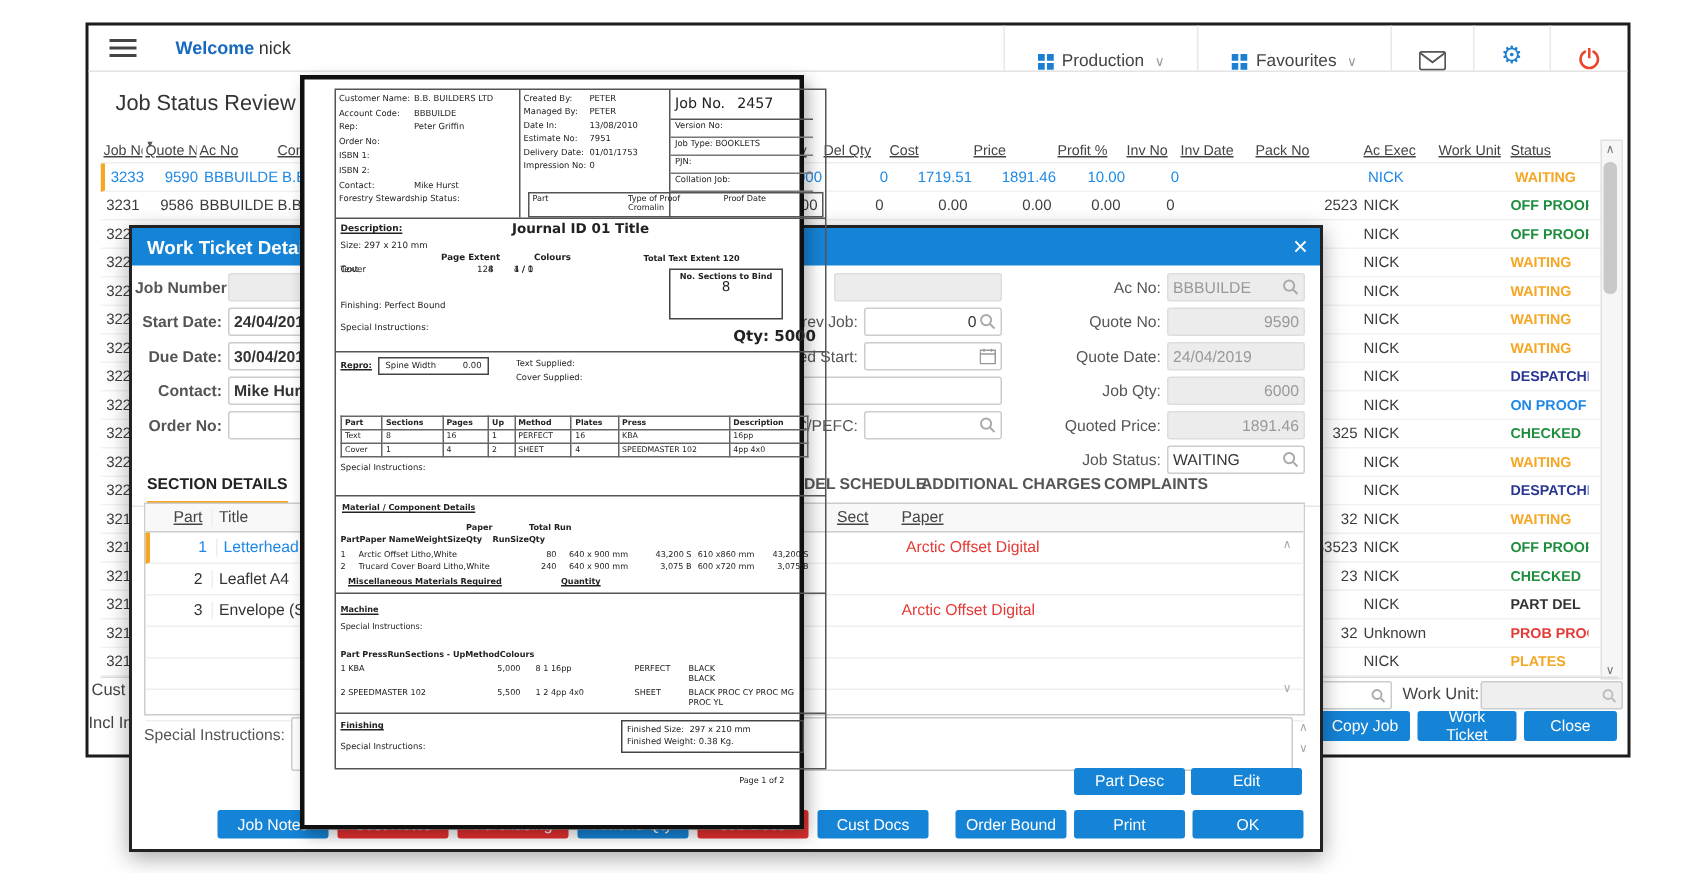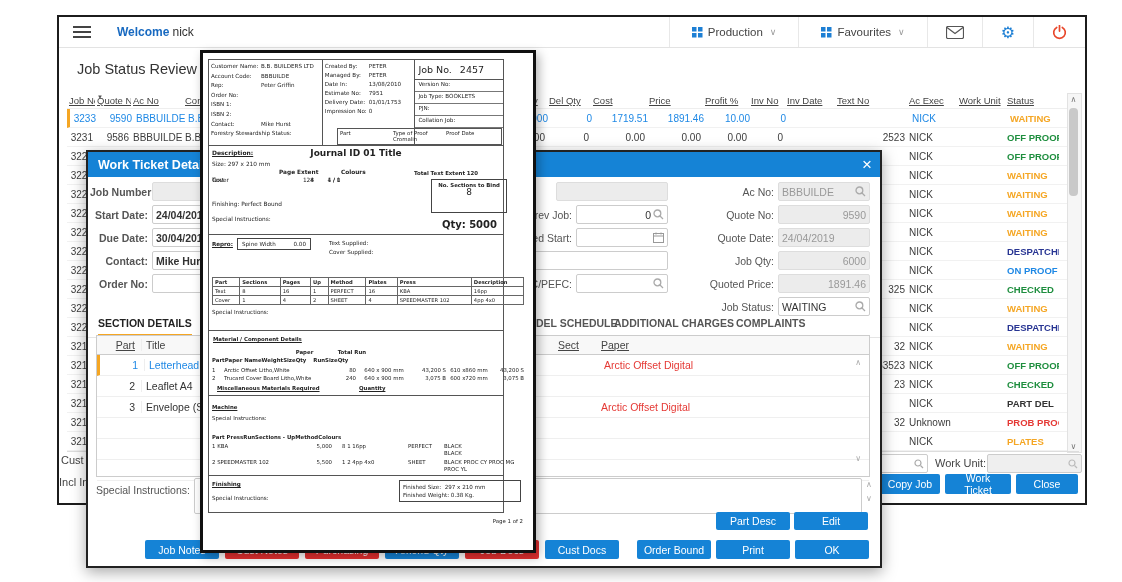--- a/index.html
+++ b/index.html
@@ -7,21 +7,21 @@
           font-family:"Liberation Sans",sans-serif;color:#333;}
   
   .main-window{position:absolute;left:57px;top:15px;width:1026px;height:486px;background:#fff;
                border:2px solid #1c1c1c;z-index:1;}
   .topbar{height:30px;border-bottom:1px solid #e3e3e3;display:flex;align-items:center;}
   .hamburger{width:18px;margin:0 0 0 14px;cursor:pointer;}
   .hamburger i{display:block;height:2px;background:#444;margin:3px 0;}
   .welcome{margin-left:26px;font-size:12px;}
   .w1{color:#1769c0;font-weight:bold;}
   .w2{color:#333;margin-left:3px;}
-  .tb-right{margin-left:auto;display:flex;align-items:center;height:100%;}
+  .tb-right{margin-left:auto;display:flex;align-items:flex-end;height:100%;}
   .tb-sep{width:1px;height:100%;background:#e8e8e8;}
   .tb-item{display:flex;align-items:center;gap:5px;font-size:11.5px;color:#444;padding:0 22px;cursor:pointer;}
   .tb-ic{display:flex;align-items:center;padding:0 18px;cursor:pointer;}
   .chev{color:#999;font-size:9px;margin-left:2px;}
   .jsr-title{position:absolute;left:18px;top:44px;font-size:14.5px;color:#333;}
   
   .tbl{position:absolute;left:8px;top:76px;width:1000px;height:358px;overflow:hidden;font-size:10px;}
   .grid15{display:grid;grid-template-columns:28px 36px 52px 320px 44px 44px 56px 56px 46px 36px 50px 72px 50px 48px 54px;}
   .thead{height:15px;align-items:center;border-bottom:1px solid #eee;}
   .hcell{color:#444;font-size:9.5px;text-decoration:underline;white-space:nowrap;overflow:hidden;cursor:pointer;padding-left:2px;}
@@ -95,21 +95,21 @@
   .dbtn{position:absolute;height:18px;width:74px;background:#1583d6;color:#fff;font-size:10.5px;border:none;border-radius:2px;
         display:flex;align-items:center;justify-content:center;cursor:pointer;}
   .bb{position:absolute;top:388px;height:19px;width:74px;color:#fff;font-size:10.5px;border:none;border-radius:2px;
       display:flex;align-items:center;justify-content:center;cursor:pointer;}
   .btn-blue{background:#1583d6;}
   .btn-red{background:#e53030;}
   
   .doc{position:absolute;left:200px;top:50px;width:336px;height:503px;background:#fff;border:3px solid #101010;
        box-sizing:border-box;z-index:3;box-shadow:3px 4px 10px rgba(0,0,0,.3);
        font-family:"DejaVu Sans",sans-serif;color:#222;}
-  .doc-frame{position:absolute;left:5px;top:6px;width:296px;height:454px;border:1px solid #555;}
+  .doc-frame{position:absolute;left:20px;top:6px;width:328px;height:454px;border:1px solid #555;}
   .doc *{box-sizing:border-box;}
   .doc-head{position:relative;height:86px;border-bottom:1px solid #555;display:flex;font-size:5.6px;}
   .dh-left{width:122px;padding:2px 2px;}
   .dh-mid{width:100px;border-left:1px solid #555;padding:2px 2px;}
   .dh-right{width:96px;border-left:1px solid #555;}
   .kv{line-height:9.6px;white-space:nowrap;overflow:hidden;}
   .dh-mid .kv{line-height:9px;}
   .dh-left .k{display:inline-block;min-width:50px;}
   .dh-mid .k{display:inline-block;min-width:44px;}
   .jobno-row{height:20px;border-bottom:1px solid #555;font-size:9.5px;display:flex;align-items:center;padding-left:3px;gap:8px;}
@@ -236,21 +236,21 @@
           <span class="hcell">Quote No</span>
           <span class="hcell">Ac No</span>
           <span class="hcell">Company</span>
           <span class="hcell">Job Qty</span>
           <span class="hcell">Del Qty</span>
           <span class="hcell">Cost</span>
           <span class="hcell">Price</span>
           <span class="hcell">Profit %</span>
           <span class="hcell">Inv No</span>
           <span class="hcell">Inv Date</span>
-          <span class="hcell">Text No</span>
+          <span class="hcell">Pack No</span>
           <span class="hcell">Ac Exec</span>
           <span class="hcell">Work Unit</span>
           <span class="hcell">Status</span>
         </div>
       <span class="sorticon">▼</span>
       <div class="tbody">
 
           <div class="trow grid15 sel">
             <span class="c">3233</span>
             <span class="c">9590</span>

